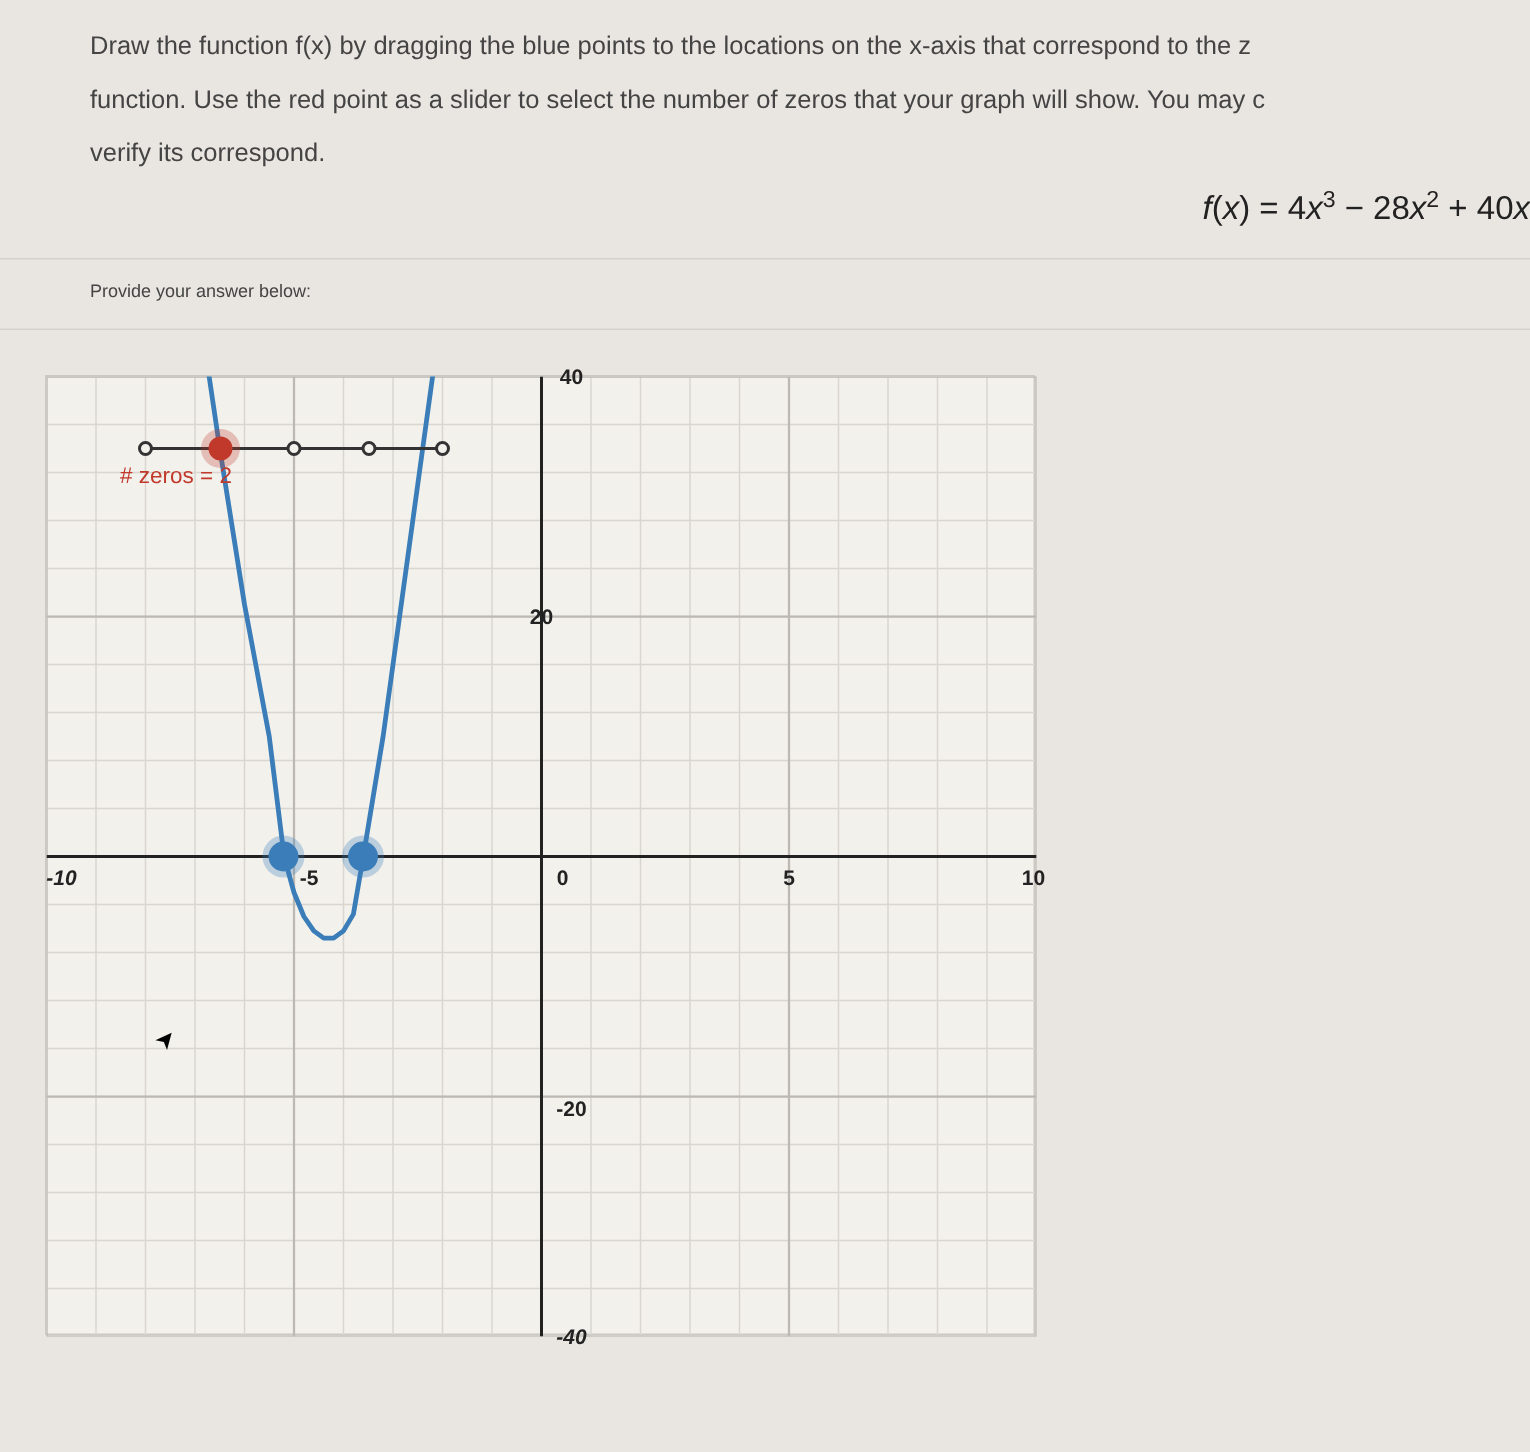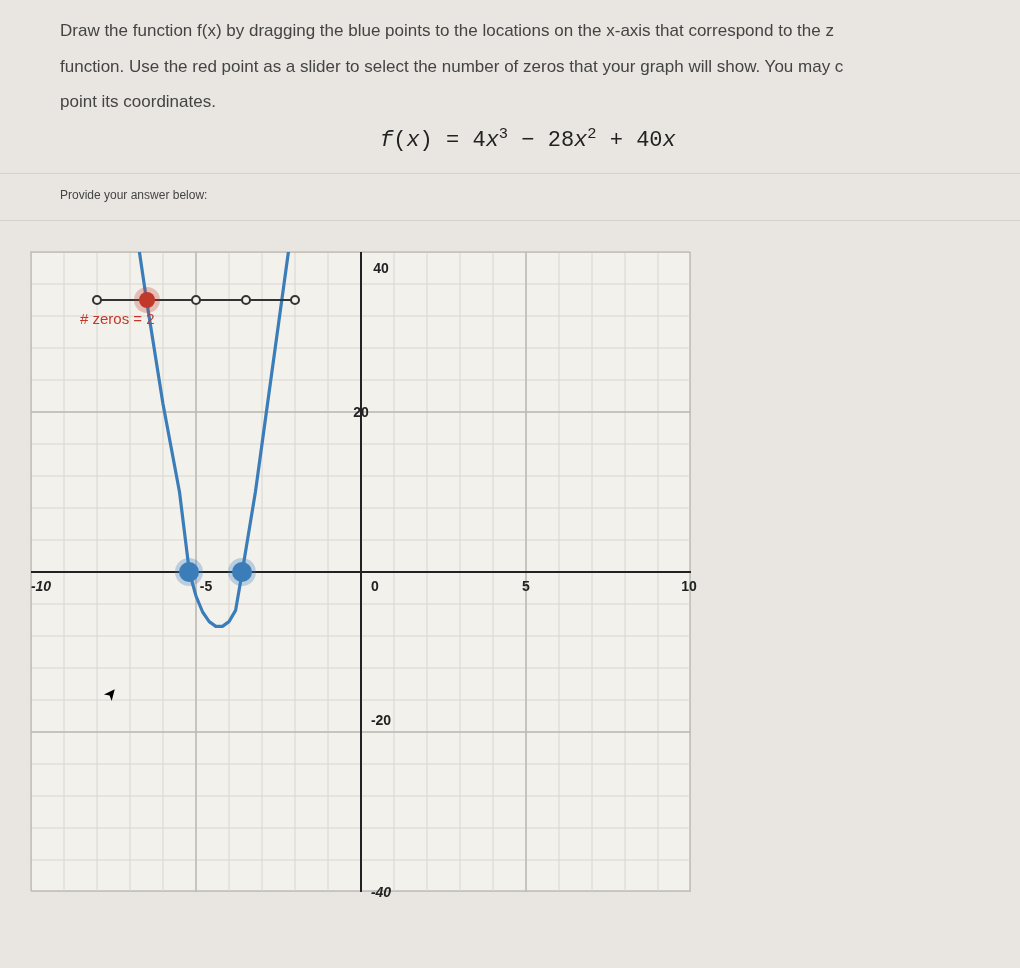--- a/index.html
+++ b/index.html
@@ -13,24 +13,24 @@
   .instructions {
     font-size: 17px;
     line-height: 1.5;
     color: #444;
     margin-bottom: 10px;
     padding-right: 12px;
     white-space: nowrap;
     overflow: hidden;
   }
   .formula {
-    font-family: Liberation Mono, monospace;
+    font-family: Liberation Sans, sans-serif;
     font-size: 22px;
     font-style: italic;
-    text-align: left;
+    text-align: right;
     margin: 6px 0 20px 0;
     padding-left: 320px;
     color: #222;
   }
   .formula .rm { font-style: normal; }
   .formula sup { font-size: 0.7em; }
   hr.sep {
     border: none;
     border-top: 1px solid #d5d2cd;
     margin: 20px 0 14px -60px;
@@ -87,21 +87,21 @@
   .cursor-arrow {
     position:absolute; font-size:16px; color:#000;
     transform: rotate(-20deg);
   }
 </style>
 </head>
 <body>
 
 <div class="instructions">Draw the function f(x) by dragging the blue points to the locations on the x-axis that correspond to the z</div>
 <div class="instructions">function. Use the red point as a slider to select the number of zeros that your graph will show. You may c</div>
-<div class="instructions">point its coordinates.</div>
+<div class="instructions">verify its correspond.</div>
 
 <div class="formula">
   <span class="it">f</span><span class="rm">(</span><span>x</span><span class="rm">)</span>
   <span class="rm"> = 4</span><span>x</span><sup class="rm">3</sup>
   <span class="rm"> − 28</span><span>x</span><sup class="rm">2</sup>
   <span class="rm"> + 40</span><span>x</span>
 </div>
 
 <hr class="sep">
 
@@ -166,23 +166,23 @@
       <line x1="0" y1="320" x2="660" y2="320" stroke="#222" stroke-width="2"></line>
       <line x1="330" y1="0" x2="330" y2="640" stroke="#222" stroke-width="2"></line>
       <path d="M99 -64 L115.49999999999999 48 L132 152 L148.5 240 L158.4 320 L165 344 L171.6 360 L178.20000000000002 369.6 L184.79999999999998 374.4 L191.39999999999998 374.4 L198 369.6 L204.6 358.4 L211.20000000000002 320 L217.79999999999998 280 L224.39999999999998 240 L230.99999999999997 192 L237.6 144 L244.2 96 L250.8 48 L257.40000000000003 0 L264 -48 L270.59999999999997 -96 " fill="none" stroke="#3b7db8" stroke-width="3.2" stroke-linecap="round" stroke-linejoin="round"></path>
     </svg>
 <div class="tick-label" style="left: 10px; top: 334px; font-style: italic;">-10</div>
     <div class="tick-label" style="left: 175px; top: 334px;">-5</div>
     <div class="tick-label" style="left: 344px; top: 334px;">0</div>
     <div class="tick-label" style="left: 495px; top: 334px;">5</div>
     <div class="tick-label" style="left: 658px; top: 334px;">10</div>
     <div class="tick-label" style="left: 350px; top: 640px; font-style: italic;">-40</div>
-    <div class="tick-label" style="left: 350px; top: 468px;">-20</div>
+    <div class="tick-label" style="left: 350px; top: 488px;">-20</div>
     <div class="tick-label" style="left: 330px; top: 160px;">20</div>
-    <div class="tick-label" style="left: 350px; top: 16px;">40</div>
+    <div class="tick-label" style="left: 350px; top: 0px;">40</div>
     <div class="slider-track" style="left: 66px; top: 47px; width: 198px;"></div>
     <div class="open-dot" style="left: 66px; top: 48px;"></div>
     <div class="red-dot" style="left: 115.5px; top: 48px;"></div>
     <div class="open-dot" style="left: 165px; top: 48px;"></div>
     <div class="open-dot" style="left: 214.5px; top: 48px;"></div>
     <div class="open-dot" style="left: 264px; top: 48px;"></div>
     <div class="slider-label" style="left: 49px; top: 58px;"># zeros = 2</div>
     <div class="blue-dot" style="left: 158.4px; top: 320px;"></div>
     <div class="blue-dot" style="left: 211.2px; top: 320px;"></div>
     <div class="cursor-arrow" style="left: 72.6px; top: 432px; transform: rotate(-50deg);">➤</div>

